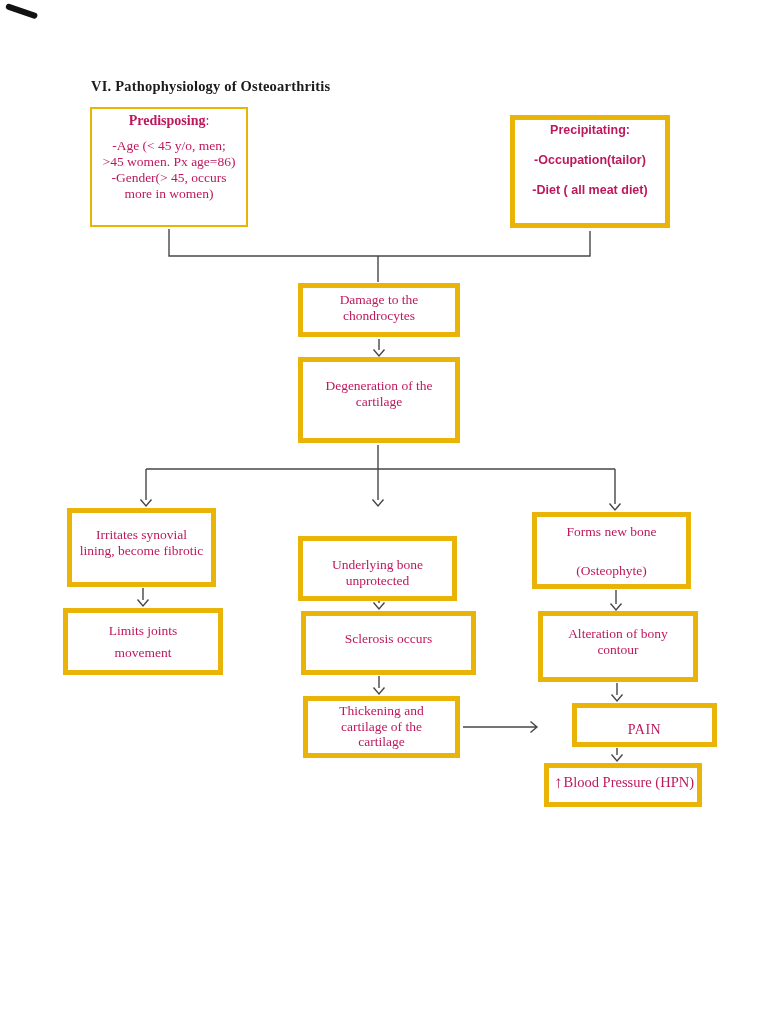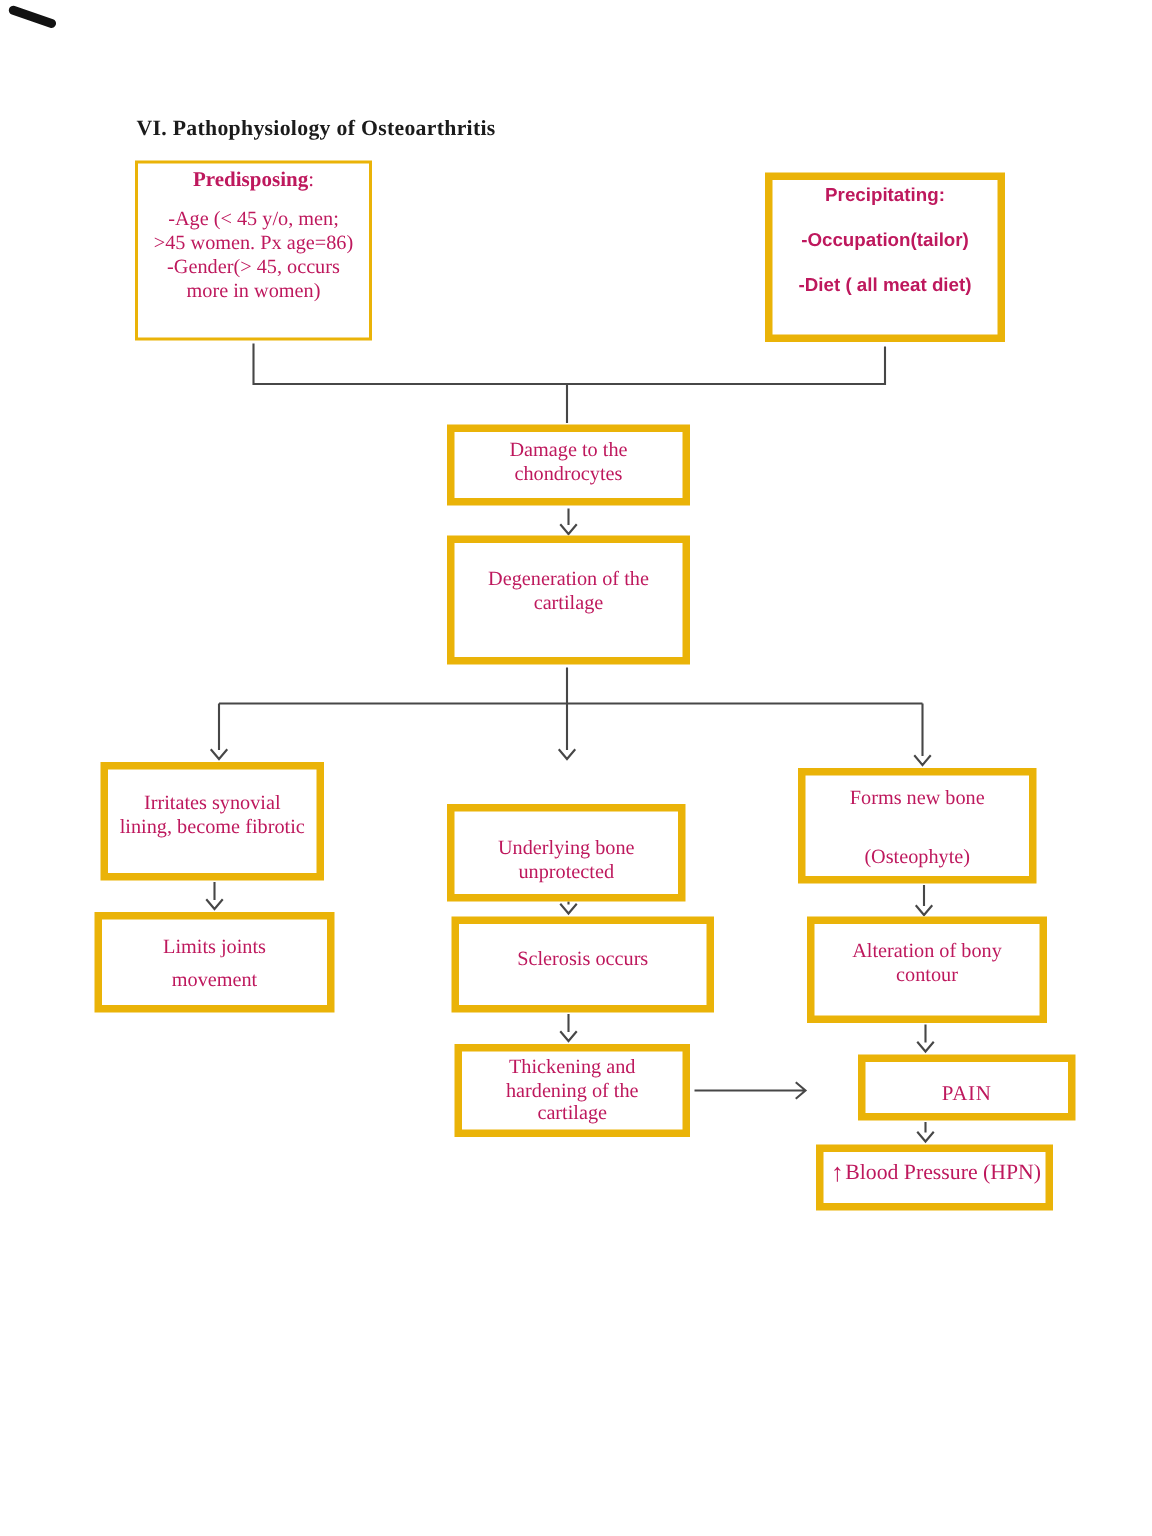--- a/index.html
+++ b/index.html
@@ -124,21 +124,21 @@
     <span class="ln">Sclerosis occurs</span>
   </div>
 
   <div class="node n-alteration">
     <span class="ln">Alteration of bony</span>
     <span class="ln">contour</span>
   </div>
 
   <div class="node n-thickening">
     <span class="ln">Thickening and</span>
-    <span class="ln">hardening of the</span>
+    <span class="ln">cartilage of the</span>
     <span class="ln">cartilage</span>
   </div>
 
   <div class="node n-pain">
     <span class="ln">PAIN</span>
   </div>
 
   <div class="node n-bp">
     <span class="up">↑</span><span>Blood Pressure (HPN)</span>
   </div>

